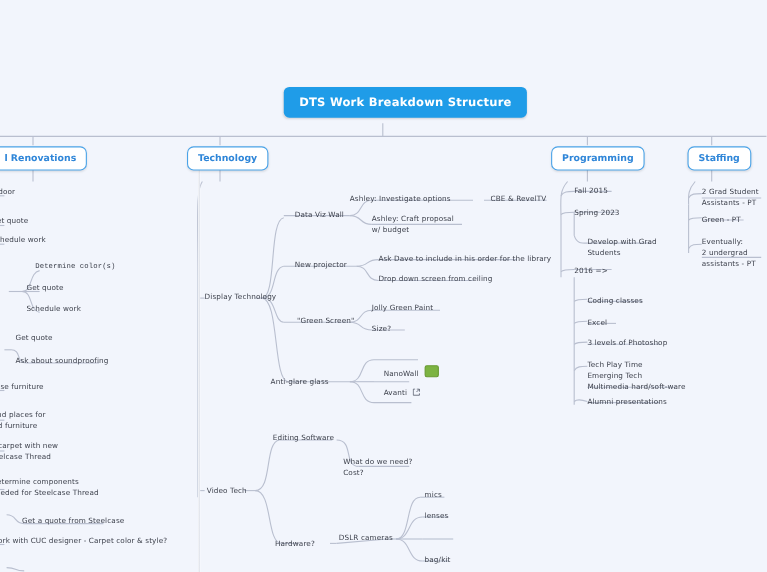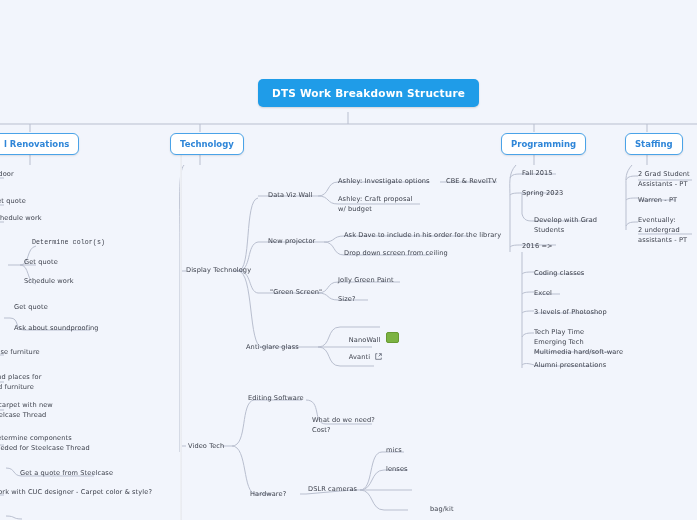--- a/index.html
+++ b/index.html
@@ -235,21 +235,21 @@
   <div class="node multi" style="left:-8px;top:401px;">e carpet with new
 teelcase Thread</div>
   <div class="node multi" style="left:-8px;top:434px;">Determine components
 needed for Steelcase Thread</div>
   <div class="node" style="left:20px;top:469px;">Get a quote from Steelcase</div>
   <div class="node" style="left:-8px;top:488px;">Work with CUC designer - Carpet color &amp; style?</div>
 
   <div class="node" style="left:186px;top:266px;">Display Technology</div>
 
   <div class="node" style="left:268px;top:191px;">Data Viz Wall</div>
-  <div class="node" style="left:338px;top:177px;text-align:center;">Ashley: Investigate options</div>
+  <div class="node" style="left:318px;top:177px;text-align:center;">Ashley: Investigate options</div>
   <div class="node" style="left:446px;top:177px;">CBE &amp; RevelTV</div>
   <div class="node multi" style="left:338px;top:195px;">Ashley: Craft proposal
 w/ budget</div>
 
   <div class="node" style="left:268px;top:237px;">New projector</div>
   <div class="node" style="left:344px;top:231px;">Ask Dave to include in his order for the library</div>
   <div class="node" style="left:344px;top:249px;">Drop down screen from ceiling</div>
 
   <div class="node" style="left:270px;top:288px;">"Green Screen"</div>
   <div class="node" style="left:338px;top:276px;">Jolly Green Paint</div>
@@ -272,35 +272,35 @@
 
   <div class="node" style="left:188px;top:442px;">Video Tech</div>
   <div class="node" style="left:248px;top:394px;">Editing Software</div>
   <div class="node multi" style="left:312px;top:416px;">What do we need?
 Cost?</div>
   <div class="node" style="left:250px;top:490px;">Hardware?</div>
   <div class="node" style="left:308px;top:485px;">DSLR cameras</div>
   <div class="node" style="left:386px;top:446px;">mics</div>
   <div class="node" style="left:386px;top:465px;">lenses</div>
   <div class="node" style="left:386px;top:485px;margin-top:41px;">tripod(s)?</div>
-  <div class="node" style="left:386px;top:505px;margin-left:44px;">bag/kit</div>
+  <div class="node" style="left:386px;top:505px;">bag/kit</div>
 
   <div class="node" style="left:522px;top:169px;">Fall 2015</div>
   <div class="node" style="left:522px;top:189px;">Spring 2023</div>
   <div class="node multi" style="left:534px;top:216px;">Develop with Grad
 Students</div>
   <div class="node" style="left:522px;top:242px;">2016 =&gt;</div>
   <div class="node" style="left:534px;top:269px;">Coding classes</div>
   <div class="node" style="left:534px;top:289px;">Excel</div>
   <div class="node" style="left:534px;top:308px;">3 levels of Photoshop</div>
   <div class="node multi" style="left:534px;top:328px;">Tech Play Time
 Emerging Tech
 Multimedia hard/soft-ware</div>
   <div class="node" style="left:534px;top:361px;">Alumni presentations</div>
 
   <div class="node multi" style="left:638px;top:170px;">2 Grad Student
 Assistants - PT</div>
-  <div class="node" style="left:638px;top:196px;">Warren - PT</div>
+  <div class="node" style="left:638px;top:196px;">Green - PT</div>
   <div class="node multi" style="left:638px;top:216px;">Eventually:
 2 undergrad
 assistants - PT</div>
 
 </div>
 
 </body></html>

